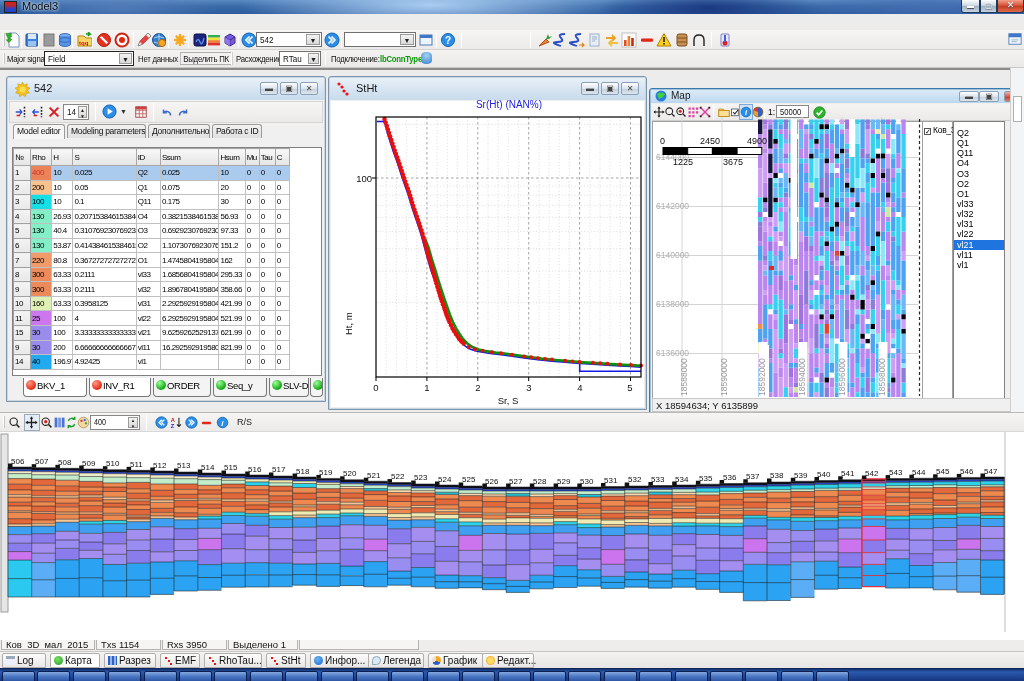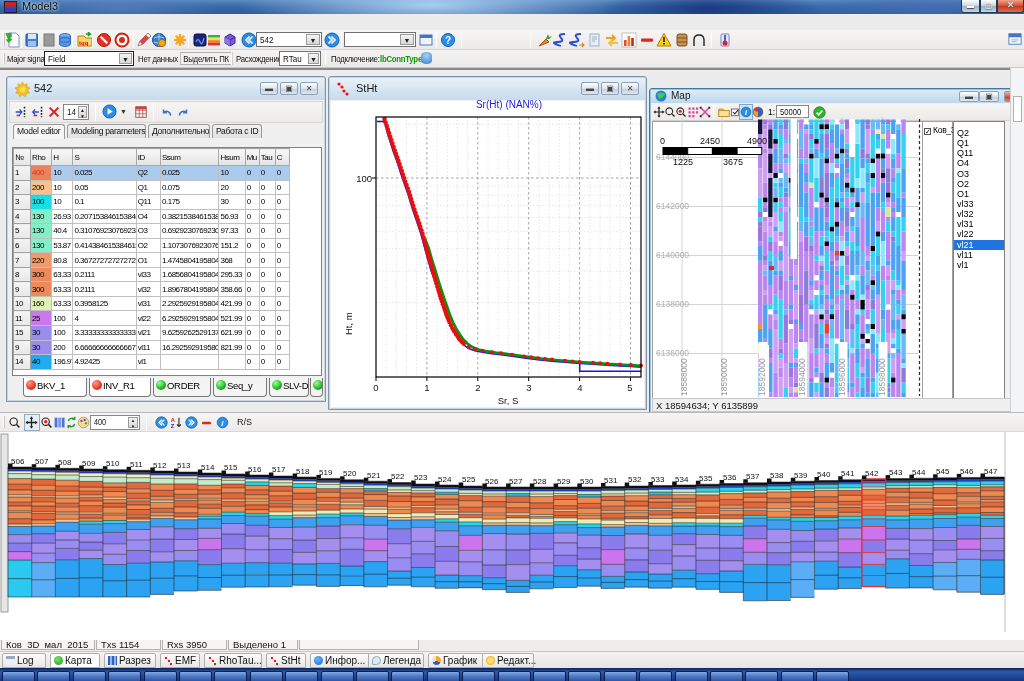--- a/index.html
+++ b/index.html
@@ -435,21 +435,21 @@
                 <td>0</td>
                 <td>0</td>
               </tr>
   <tr>
                 <td class="num">7</td>
                 <td style="background:#f09a6a">220</td>
                 <td>80.8</td>
                 <td>0.367272727272727</td>
                 <td>O1</td>
                 <td>1.47458041958042</td>
-                <td>368</td>
+                <td>162</td>
                 <td>0</td>
                 <td>0</td>
                 <td>0</td>
               </tr>
   <tr>
                 <td class="num">8</td>
                 <td style="background:#ed8a5c">300</td>
                 <td>63.33</td>
                 <td>0.2111</td>
                 <td>vl33</td>

